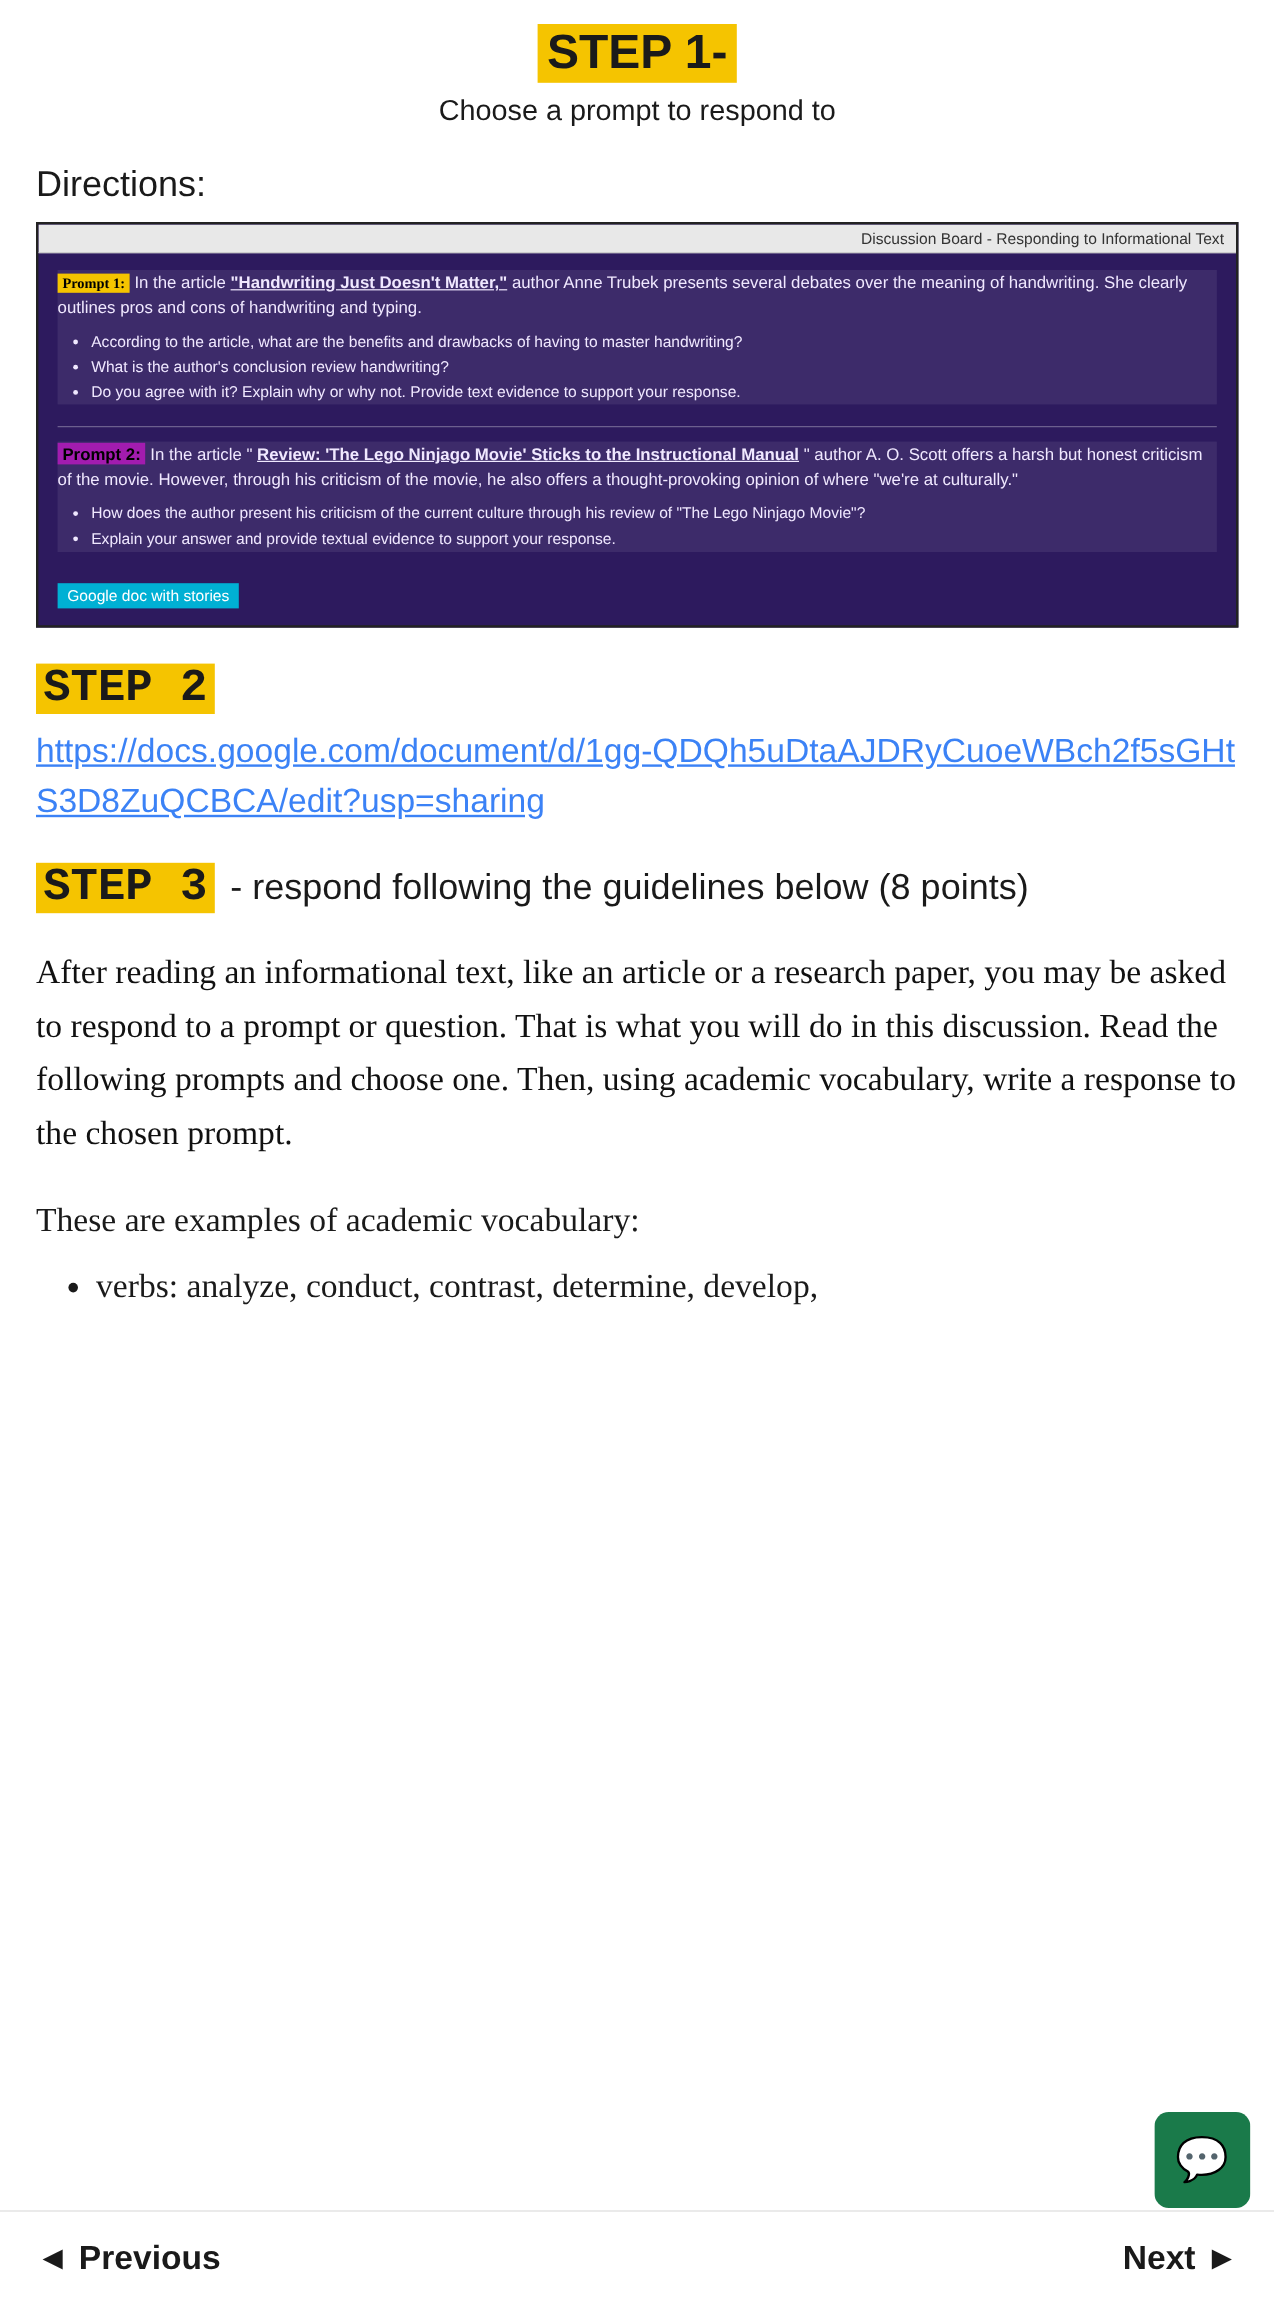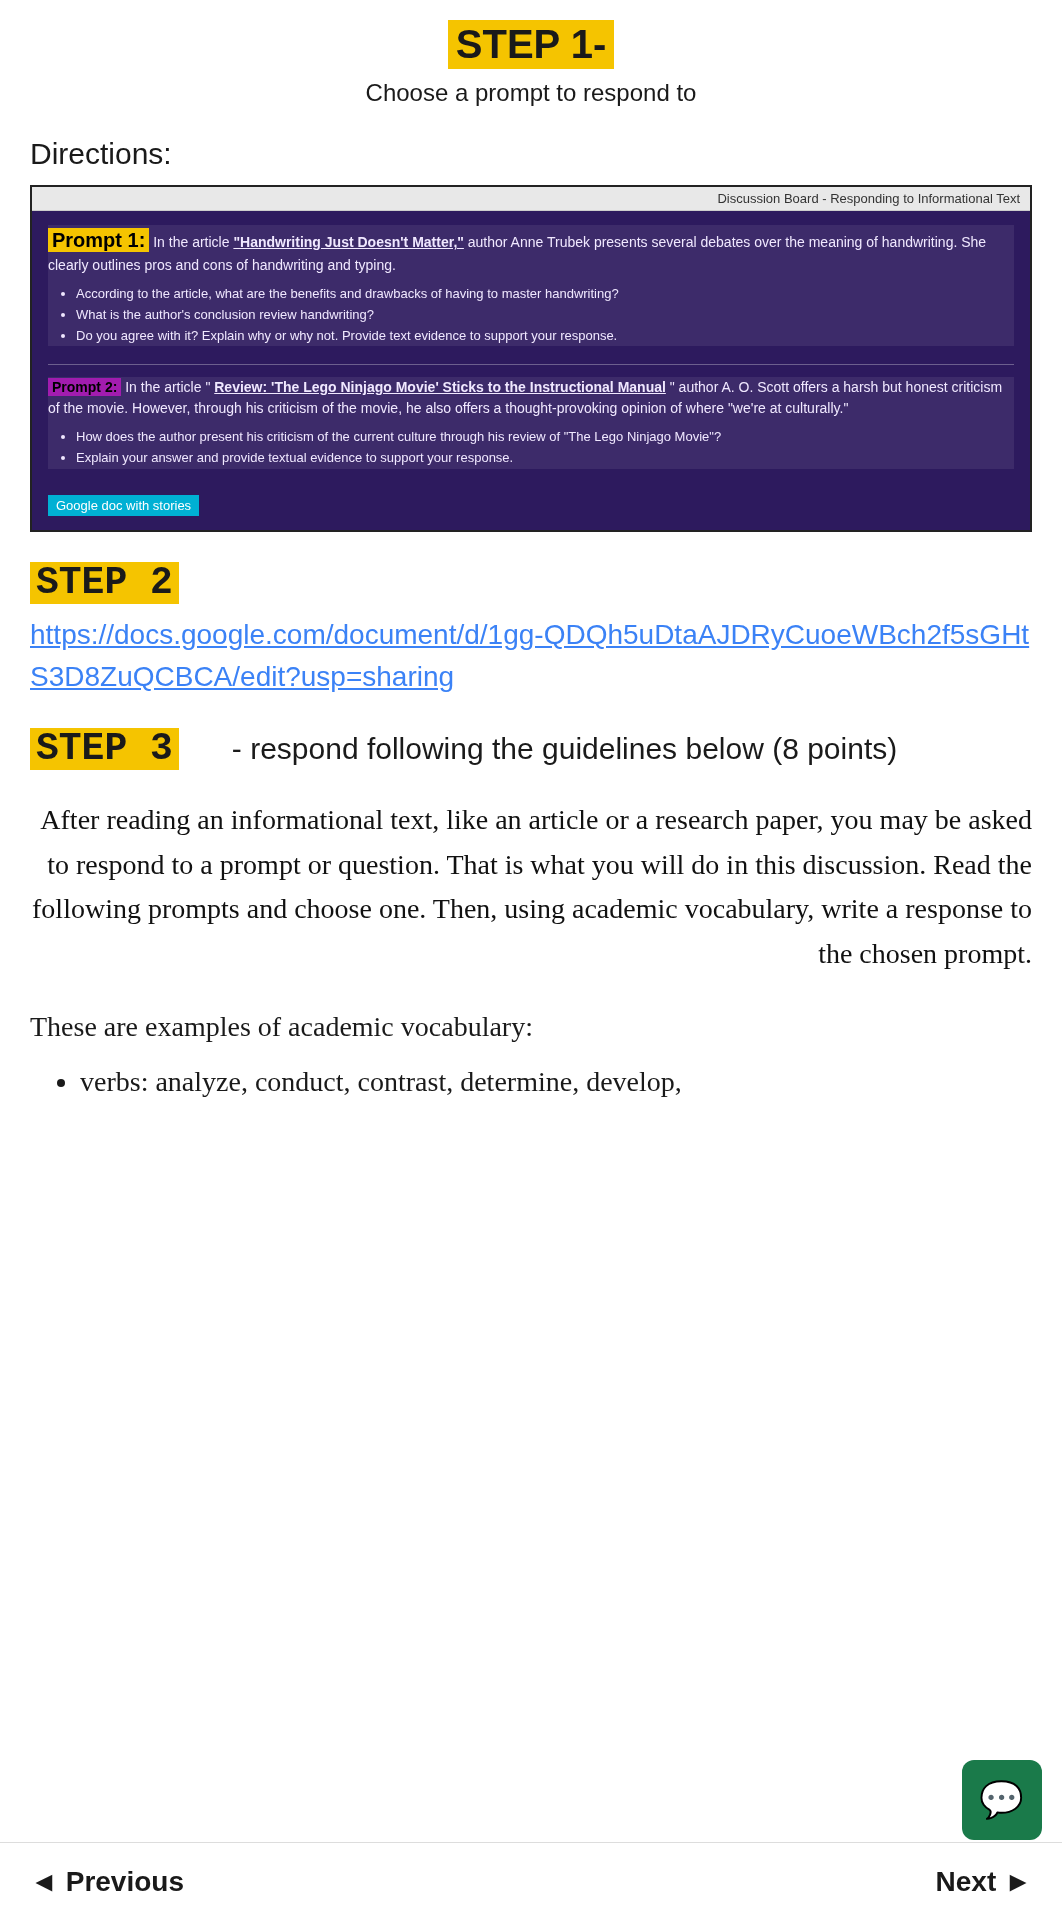--- a/index.html
+++ b/index.html
@@ -84,22 +84,23 @@
 
     .prompt-block {
       background: rgba(255,255,255,0.08);
       margin-bottom: 18px;
     }
 
     .prompt-label-yellow {
       background: #f5c400;
       font-weight: bold;
       padding: 1px 4px;
-      font-size: 20px;
+      font-size: 12px;
       color: #000;
+      font-family: Liberation Serif, serif;
     }
 
     .prompt-label-orange {
       background: #a21caf;
       font-weight: bold;
       padding: 1px 4px;
       font-size: 14px;
       color: #000;
     }
 
@@ -171,31 +172,29 @@
       align-items: flex-start;
       gap: 13px;
       flex-wrap: wrap;
       margin-bottom: 28px;
     }
 
     .step3-text {
       font-size: 30px;
       font-family: Arial, sans-serif;
       line-height: 1.4;
-      margin-left: 40px;
     }
 
     
     .body-paragraph {
       font-size: 28px;
       font-family: Georgia, serif;
       line-height: 1.6;
       margin-bottom: 28px;
       color: #111;
-      text-align: right;
     }
 
     
     .vocab-label {
       font-size: 28px;
       font-family: Georgia, serif;
       line-height: 1.6;
       margin-bottom: 10px;
     }
 

